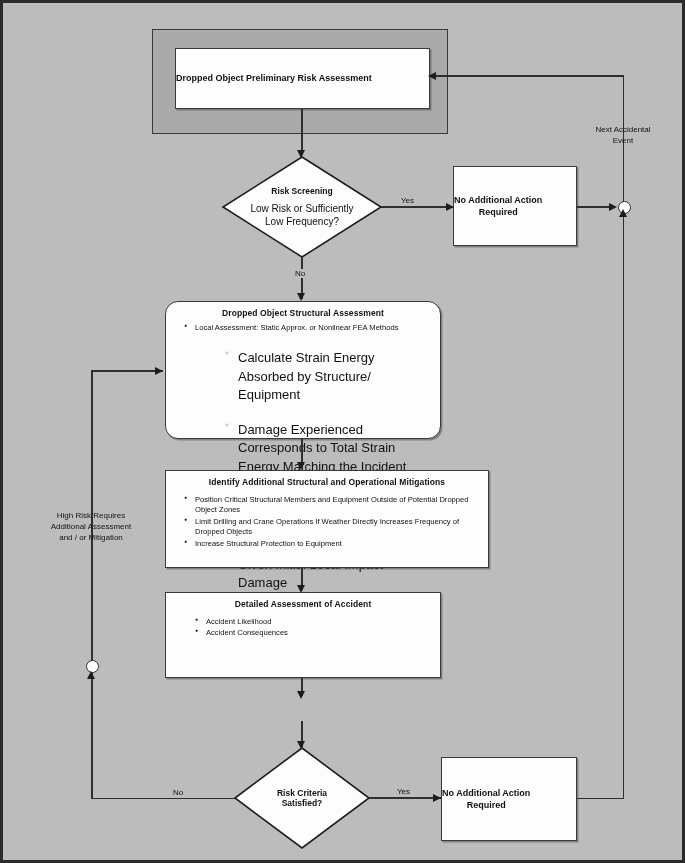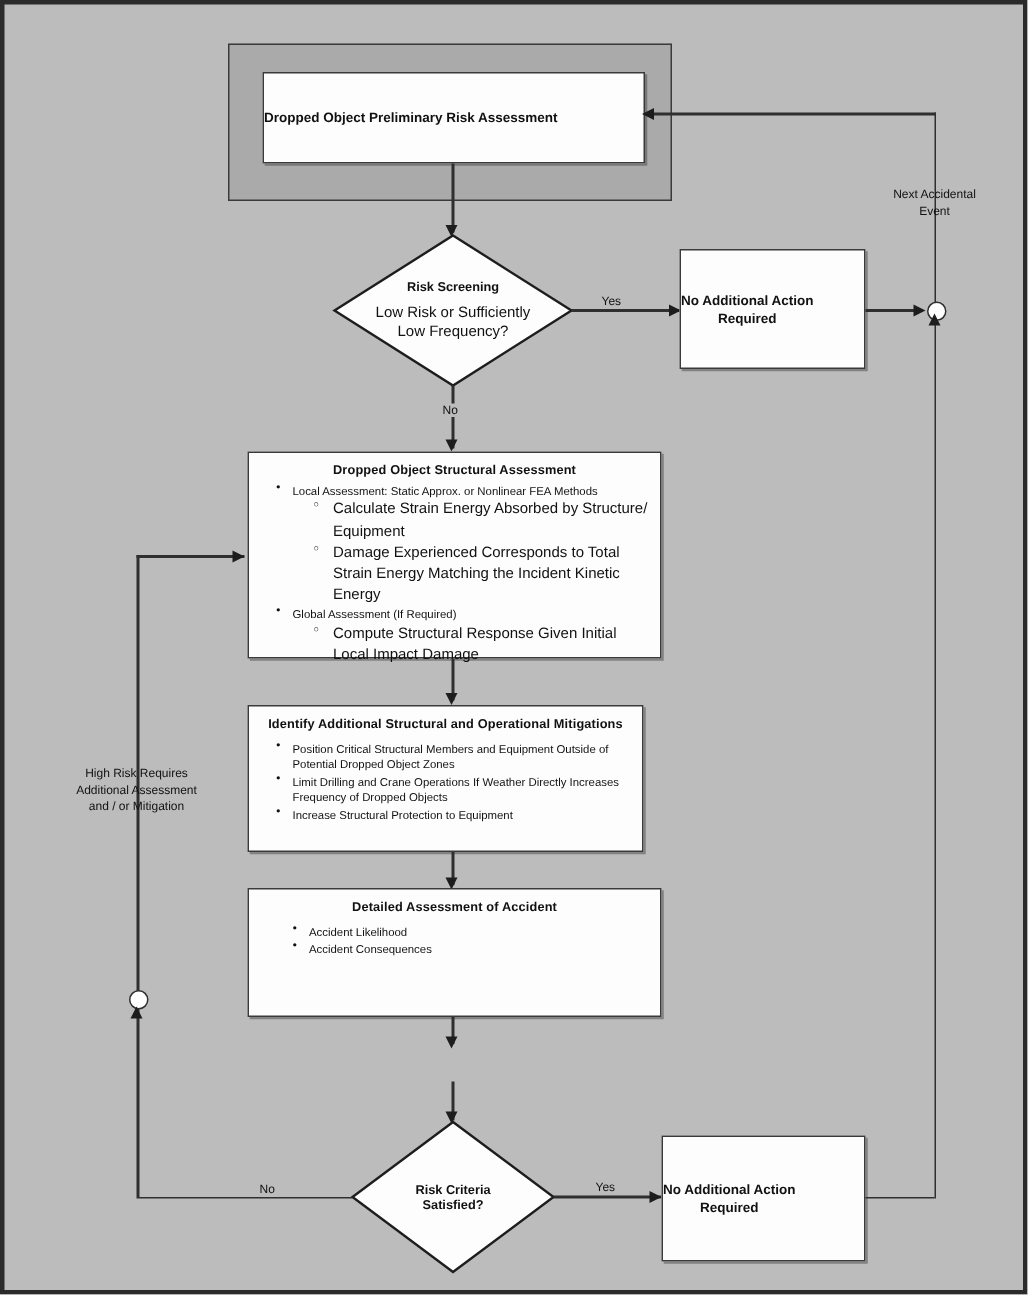--- a/index.html
+++ b/index.html
@@ -43,22 +43,22 @@
   ul.l1{margin:4px 0 0 0;padding:0 6px 0 18px;list-style:none;}
   ul.l1>li{
     position:relative;font-size:7.6px;color:#111;line-height:1.42;
     margin:0 0 .5px 0;padding-left:11px;
   }
   ul.l1>li::before{
     content:"\25CF";position:absolute;left:0;top:-0.5px;font-size:5px;color:#111;
   }
   ul.l2{margin:0;padding:0 0 0 14px;list-style:none;}
   ul.l2>li{
-    position:relative;font-size:10px;color:#111;line-height:1.42;
-    padding-left:13px;margin:0;
+    position:relative;font-size:13px;color:#111;line-height:1.42;
+    padding-left:13px;margin:16px;
   }
   ul.l2>li::before{
     content:"\25CB";position:absolute;left:0;top:0px;font-size:6px;color:#111;font-weight:bold;
   }
 
   
   .diamond-wrap{position:absolute;}
   .diamond-wrap svg{position:absolute;left:0;top:0;overflow:visible;}
   .diamond-text{
     position:absolute;left:0;top:0;width:100%;height:100%;
@@ -147,21 +147,21 @@
     <div>Event</div>
   </div>
 
   <div class="ln lnv" style="left:619.5px;top:209px;height:587px;"></div>
   <div class="arr arr-up" style="left:615.5px;top:206px;"></div>
 
   <div class="ln lnv" style="left:298px;top:254px;height:42px;"></div>
   <div class="arr arr-down" style="left:294px;top:290px;"></div>
   <div class="clabel" style="left:290px;top:266px;">No</div>
 
-  <div class="node box" style="left:162px;top:298px;width:276px;height:138px;padding:6px 0 0 0;">
+  <div class="node box" style="left:162px;top:298px;width:276px;height:138px;padding:6px 0 0 0;border-radius:13px;">
     <div class="box-title">Dropped Object Structural Assessment</div>
     <ul class="l1">
       <li>
         <span>Local Assessment: Static Approx. or Nonlinear FEA Methods</span>
         <ul class="l2">
           <li>Calculate Strain Energy Absorbed by Structure/ Equipment</li>
           <li>Damage Experienced Corresponds to Total Strain Energy Matching the Incident Kinetic Energy</li>
         </ul>
       </li>
       <li>
@@ -169,21 +169,21 @@
         <ul class="l2">
           <li>Compute Structural Response Given Initial Local Impact Damage</li>
         </ul>
       </li>
     </ul>
   </div>
 
   <div class="ln lnv" style="left:298px;top:436px;height:28px;"></div>
   <div class="arr arr-down" style="left:294px;top:459px;"></div>
 
-  <div class="node box" style="left:162px;top:467px;width:264px;height:98px;padding:6px 0 0 0;">
+  <div class="node box" style="left:162px;top:467px;width:324px;height:98px;padding:6px 0 0 0;">
     <div class="box-title">Identify Additional Structural and Operational Mitigations</div>
     <ul class="l1" style="margin-top:7px;">
       <li>Position Critical Structural Members and Equipment Outside of Potential Dropped Object Zones</li>
       <li>Limit Drilling and Crane Operations If Weather Directly Increases Frequency of Dropped Objects</li>
       <li>Increase Structural Protection to Equipment</li>
     </ul>
   </div>
 
   <div class="ln lnv" style="left:298px;top:565px;height:22px;"></div>
   <div class="arr arr-down" style="left:294px;top:582px;"></div>

